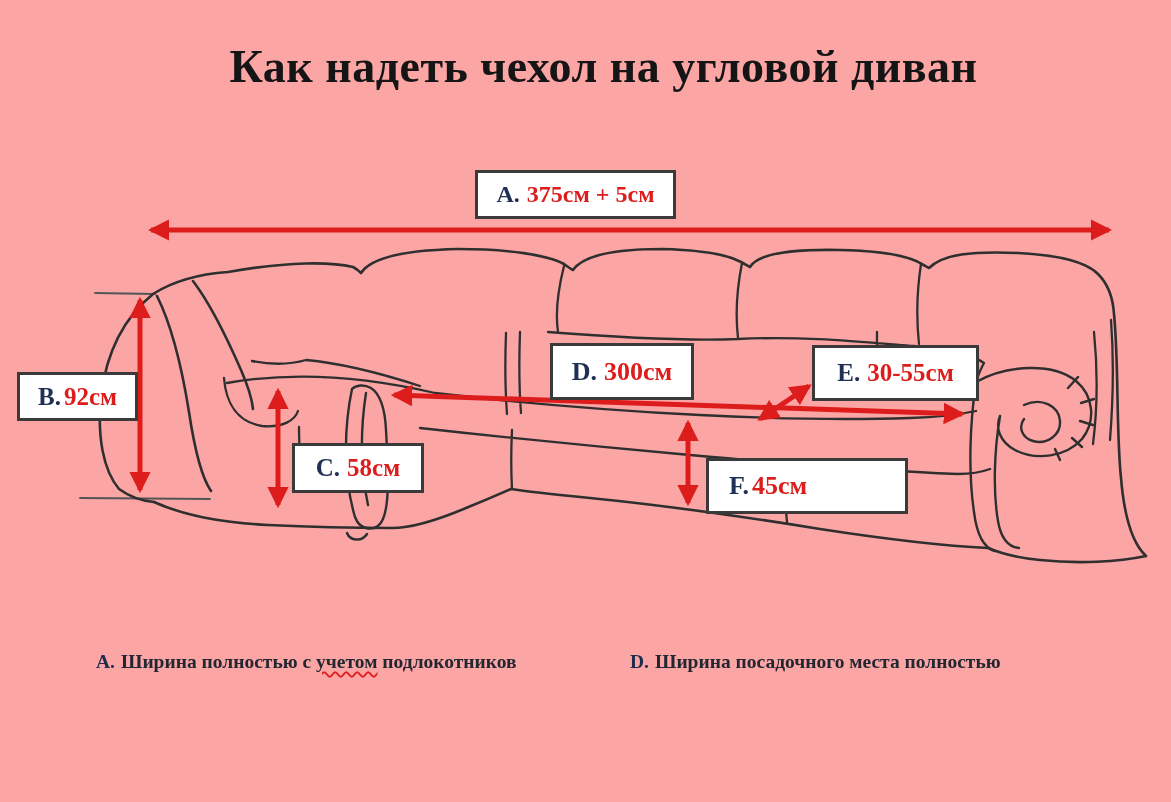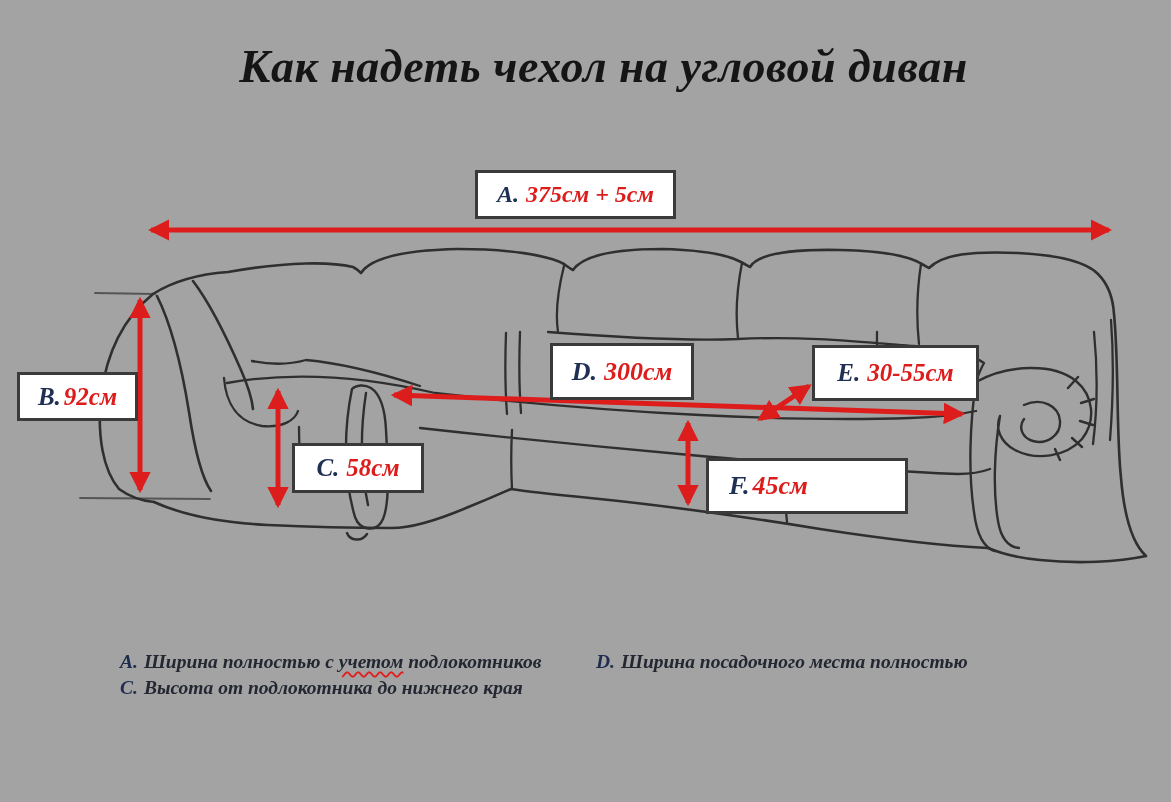--- a/index.html
+++ b/index.html
@@ -1,18 +1,18 @@
 <!DOCTYPE html>
 <html lang="ru"><head>
 <meta charset="utf-8">
 <style>
   html,body{margin:0;padding:0;background:#ffffff;}
   #stage{
-    position:relative;width:1171px;height:802px;background:#a3a3a3;
-    font-family:"Liberation Serif","DejaVu Serif",serif;overflow:hidden;font-style:italic;
+    position:relative;width:1171px;height:802px;background:#fca5a5;
+    font-family:"Liberation Serif","DejaVu Serif",serif;overflow:hidden;
   }
   #title{
     position:absolute;top:40px;left:0;right:0;text-align:center;
     transform:translateX(18px);
     font-size:46px;font-weight:bold;color:#151515;letter-spacing:0.5px;
     white-space:nowrap;
   }
   svg#diagram{position:absolute;left:0;top:0;}
   .mbox{
     position:absolute;background:#ffffff;border:3px solid #3a3a3a;
@@ -25,22 +25,22 @@
   .mbox.leftal{justify-content:flex-start;padding-left:20px;}
   #box-a{left:475px;top:170px;width:195px;height:43px;font-size:24px;}
   #box-b{left:17px; top:372px;width:115px;height:43px;font-size:25px;}
   #box-c{left:292px;top:443px;width:126px;height:44px;font-size:25px;}
   #box-d{left:550px;top:343px;width:138px;height:51px;font-size:26px;}
   #box-e{left:812px;top:345px;width:161px;height:50px;font-size:25px;}
   #box-f{left:706px;top:458px;width:176px;height:50px;font-size:26px;}
   .legend-col{
     position:absolute;top:649px;font-size:19.5px;font-weight:bold;color:#232732;
   }
-  #legend-left{left:120px;}
-  #legend-right{left:596px;}
+  #legend-left{left:96px;}
+  #legend-right{left:630px;}
   .legend-row{height:26px;line-height:26px;white-space:nowrap;}
   .legend-row .ltr{color:#1e2c4f;margin-right:6px;}
   .squiggle{
     text-decoration:underline wavy #e02020 2px;
     text-underline-offset:3px;
   }
 </style>
 </head>
 <body>
 
@@ -130,23 +130,20 @@
   </div>
   <div id="box-f" class="mbox tight leftal">
     <span class="ltr">F.</span>
     <span class="val">45см</span>
   </div>
 
   <div id="legend-left" class="legend-col">
     <div class="legend-row">
       <span class="ltr">A.</span><span>Ширина полностью с </span><span class="squiggle">учетом</span><span> подлокотников</span>
     </div>
-    <div class="legend-row">
-      <span class="ltr">C.</span><span>Высота от подлокотника до нижнего края</span>
-    </div>
   </div>
   <div id="legend-right" class="legend-col">
     <div class="legend-row">
       <span class="ltr">D.</span><span>Ширина посадочного места полностью</span>
     </div>
   </div>
 
 </div>
 
 </body></html>

